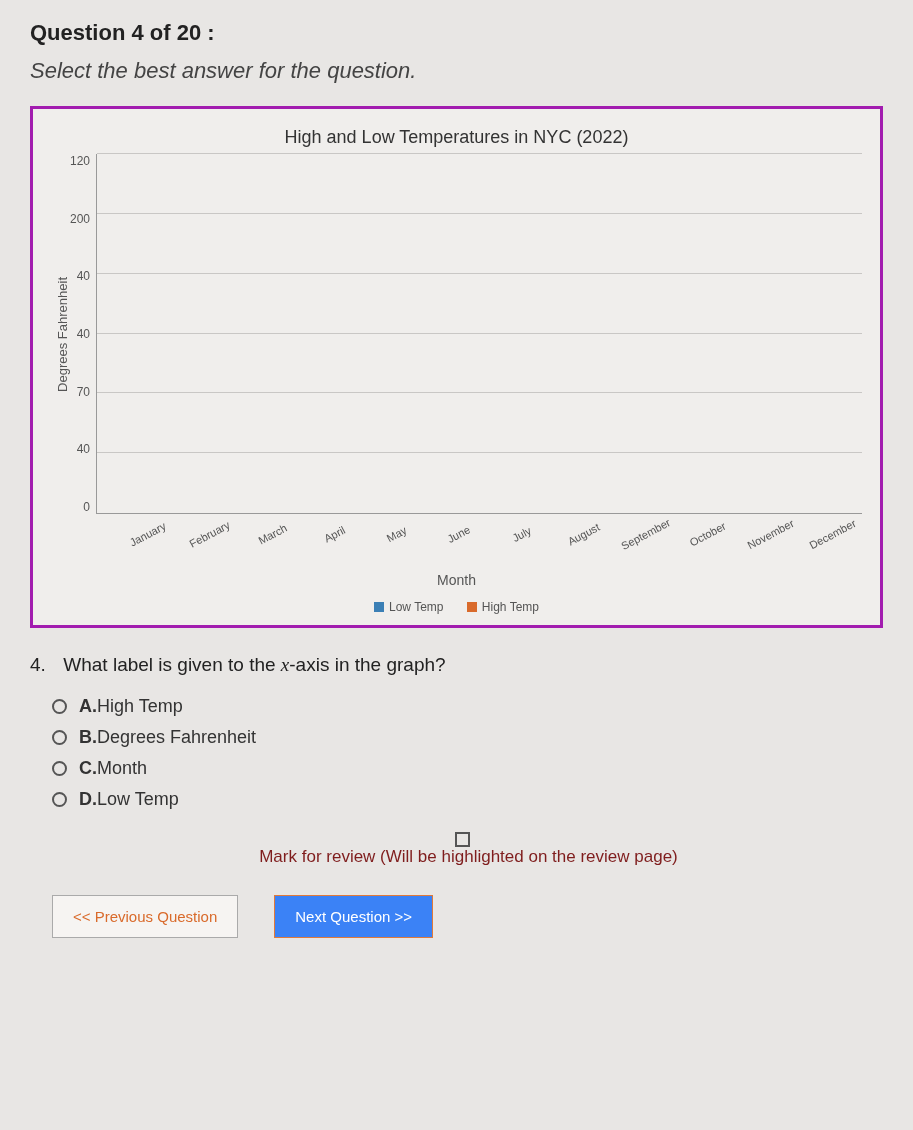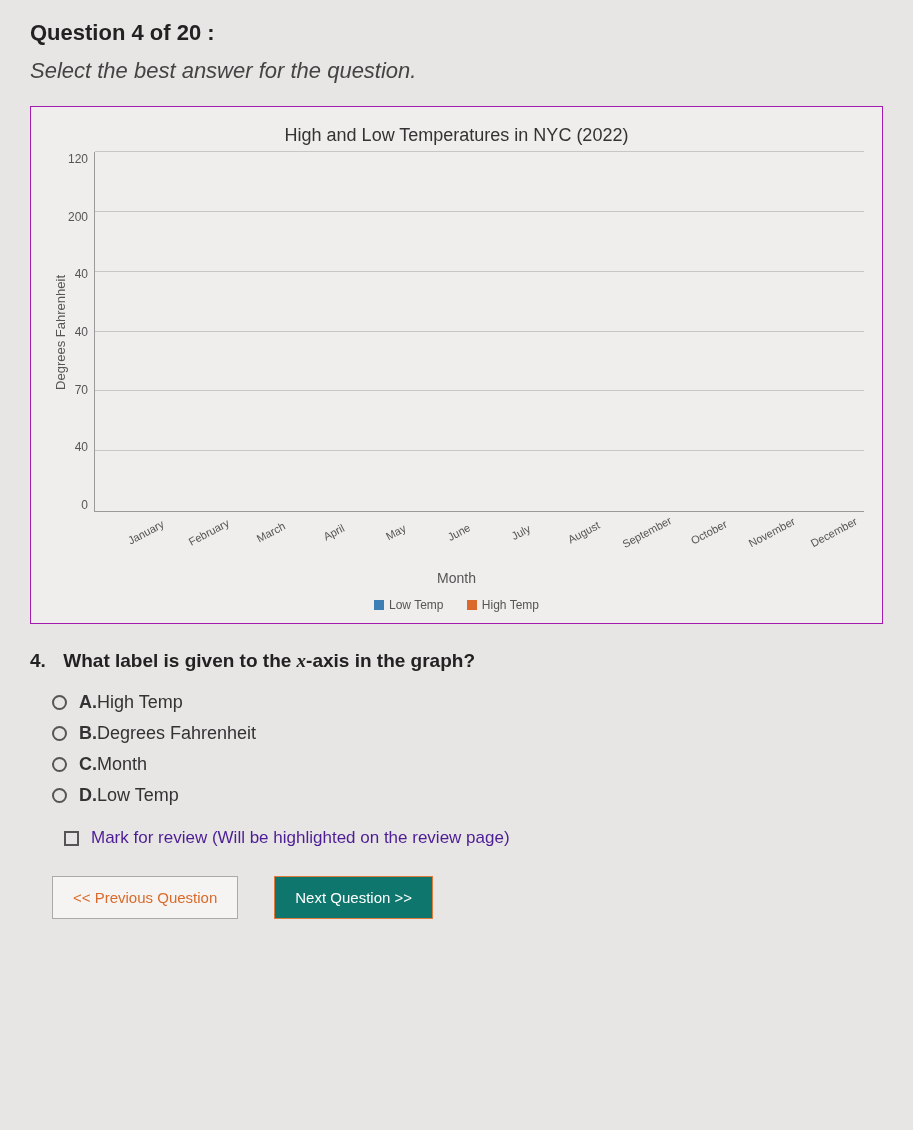--- a/index.html
+++ b/index.html
@@ -6,21 +6,21 @@
   body {
     font-family: Arial, Helvetica, sans-serif;
     background: #e8e6e4;
     padding: 20px 30px;
     width: 913px;
     color: #333;
   }
   .q-header { font-weight: bold; font-size: 22px; color: #222; margin-bottom: 12px; }
   .q-instruction { font-style: italic; font-size: 22px; color: #444; margin-bottom: 22px; }
   .chart-box {
-    border: 1px solid #a21caf;
+    border: 3px solid #a21caf;
     background: #f0eeec;
     padding: 18px 18px 10px 18px;
     margin-bottom: 26px;
   }
   .chart-title { text-align: center; font-size: 18px; color: #333; margin-bottom: 6px; }
   .chart-area { display: flex; }
   .ylabel-wrap { display:flex; align-items:center; }
   .ylabel {
     writing-mode: vertical-rl;
     transform: rotate(180deg);
@@ -82,40 +82,40 @@
     white-space: nowrap;
     padding-top: 10px;
   }
   .xlabel { text-align: center; font-size: 14px; color: #555; margin-top: 30px; }
   .legend { text-align: center; margin-top: 12px; font-size: 12px; color: #555; }
   .legend-item { display: inline-flex; align-items: center; margin: 0 10px; }
   .legend-sw { width: 10px; height: 10px; margin-right: 5px; }
   .legend-sw.low { background: #3b7fb5; }
   .legend-sw.high { background: #d96a2b; }
 
-  .q-text { font-size: 19px; font-weight: bold; color: #222; margin-bottom: 20px; }
+  .q-text { font-size: 19px; font-weight: normal; color: #222; margin-bottom: 20px; }
   .q-text .num { display:inline-block; width: 28px; }
   .q-text .x { font-style: italic; font-family: "Times New Roman", serif; }
   .options { margin-left: 22px; margin-bottom: 22px; }
   .option { display: flex; align-items: center; font-size: 18px; color: #333; margin-bottom: 10px; }
   .radio {
     width: 15px; height: 15px; border: 2px solid #555; border-radius: 50%;
     margin-right: 12px; flex-shrink: 0;
   }
-  .mark-review { display: flex; align-items: center; font-size: 17px; color: #4c1d95; margin-left: 34px; margin-bottom: 28px; }
+  .mark-review { display: flex; align-items: center; font-size: 17px; color: #7f1d1d; margin-left: 24px; margin-bottom: 28px; flex-direction: column; }
   .checkbox { width: 15px; height: 15px; border: 2px solid #555; margin-right: 12px; flex-shrink: 0; }
   .nav-row { display: flex; gap: 36px; margin-left: 22px; }
   .btn {
     padding: 12px 20px;
     font-size: 15px;
     border: 1px solid #aaa;
     cursor: pointer;
   }
   .btn.prev { background: #f6f4f2; color: #d96a2b; }
-  .btn.next { background: #0f766e; color: #fff; border-color: #e07a3a; }
+  .btn.next { background: #3b82f6; color: #fff; border-color: #e07a3a; }
 </style>
 </head>
 <body>
 
 <div class="q-header">Question 4 of 20 :</div>
 <div class="q-instruction">Select the best answer for the question.</div>
 
 <div class="chart-box">
   <div class="chart-title">High and Low Temperatures in NYC (2022)</div>
   <div class="chart-area">

